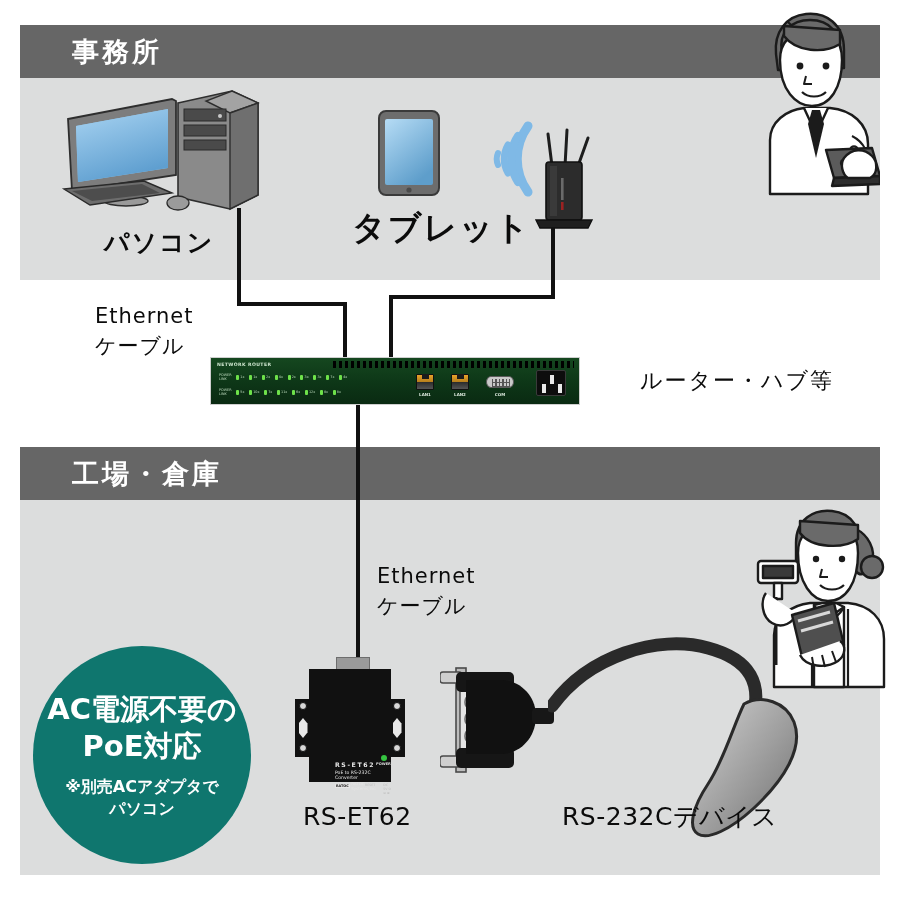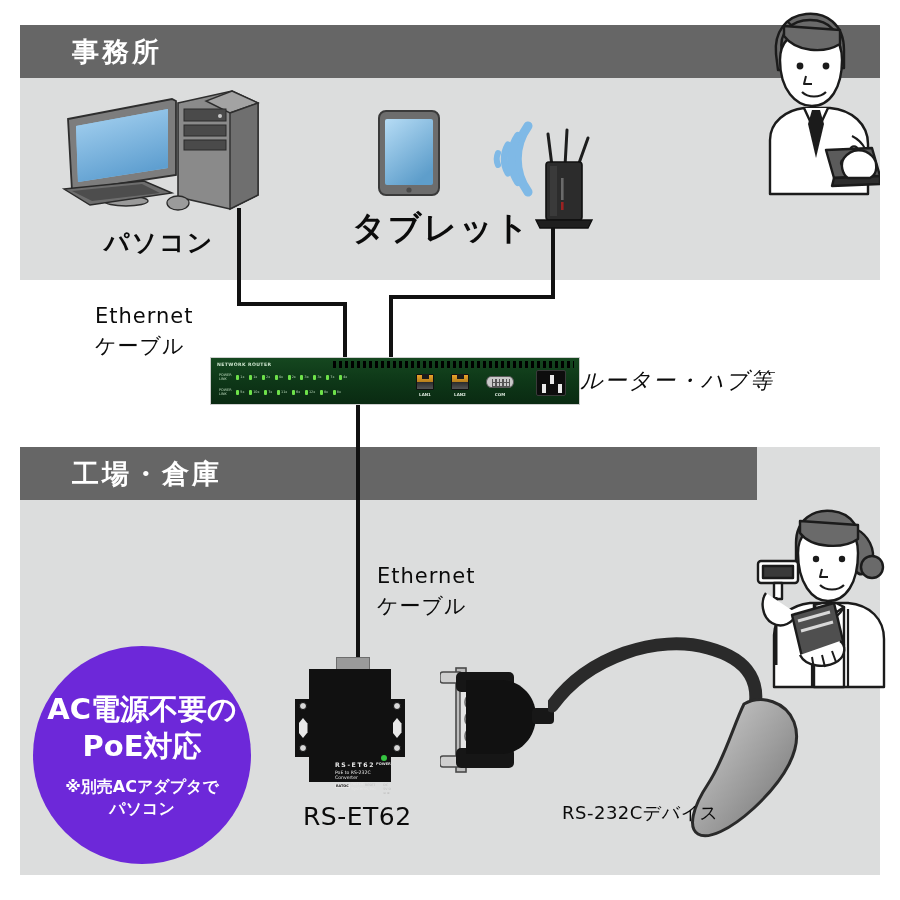--- a/index.html
+++ b/index.html
@@ -10,43 +10,43 @@
 
   
   .zone{position:absolute;background:#dcdddd;}
   .zone-header{position:absolute;background:#666666;display:flex;align-items:center;}
   .zone-header span{color:#ffffff;font-size:27px;font-weight:bold;letter-spacing:3px;
                     padding-left:52px;font-family:"DejaVu Sans",sans-serif;}
 
   #zone-office{left:20px;top:25px;width:860px;height:255px;}
   #zone-office-header{left:20px;top:25px;width:860px;height:53px;}
   #zone-factory{left:20px;top:447px;width:860px;height:428px;}
-  #zone-factory-header{left:20px;top:447px;width:737px;height:53px;}
+  #zone-factory-header{left:20px;top:447px;width:860px;height:53px;}
 
   
   .lbl{position:absolute;color:#0b0b0b;font-weight:bold;line-height:1.22;
        font-family:"DejaVu Sans",sans-serif;white-space:pre-line;}
   .lbl.jp{font-weight:bold;}
   .lbl.thin{font-weight:normal;}
 
   #label-pc{left:104px;top:228px;font-size:25px;letter-spacing:2px;}
   #label-tablet{left:352px;top:208px;font-size:33px;letter-spacing:2px;}
   #label-wifi-ap{left:640px;top:197px;font-size:25px;letter-spacing:0.5px;line-height:1.3;}
   #label-eth-1{left:95px;top:302px;font-size:21px;font-weight:normal;line-height:1.42;letter-spacing:1px;}
   #label-eth-2{left:377px;top:562px;font-size:21px;font-weight:normal;line-height:1.42;letter-spacing:1px;}
-  #label-router{left:580px;top:368px;font-size:22px;font-weight:normal;letter-spacing:2px;font-style:italic;}
+  #label-router{left:640px;top:368px;font-size:22px;font-weight:normal;letter-spacing:2px;}
   #label-rset62{left:303px;top:802px;font-size:25px;font-weight:normal;letter-spacing:0.5px;}
-  #label-rs232c{left:562px;top:802px;font-size:18px;font-weight:normal;letter-spacing:0.5px;}
+  #label-rs232c{left:562px;top:802px;font-size:25px;font-weight:normal;letter-spacing:0.5px;}
 
   
   .cable{position:absolute;background:#111111;}
 
   
   #poe-badge{position:absolute;left:33px;top:646px;width:218px;height:218px;
-             border-radius:50%;background:#6d28d9;display:flex;flex-direction:column;
+             border-radius:50%;background:#0f766e;display:flex;flex-direction:column;
              align-items:center;justify-content:center;text-align:center;}
   #poe-badge .big{color:#ffffff;font-size:29px;font-weight:bold;line-height:1.28;
                   letter-spacing:0px;font-family:"DejaVu Sans",sans-serif;white-space:pre-line;}
   #poe-badge .small{color:#ffffff;font-size:16px;font-weight:bold;line-height:1.35;
                     margin-top:11px;font-family:"DejaVu Sans",sans-serif;white-space:pre-line;}
 
   
   #router-device{position:absolute;left:210px;top:357px;width:370px;height:48px;
                  background:linear-gradient(180deg,#15471f 0%,#0d3617 55%,#0a2a12 100%);
                  border:1px solid #cfcfcf;box-sizing:border-box;}

